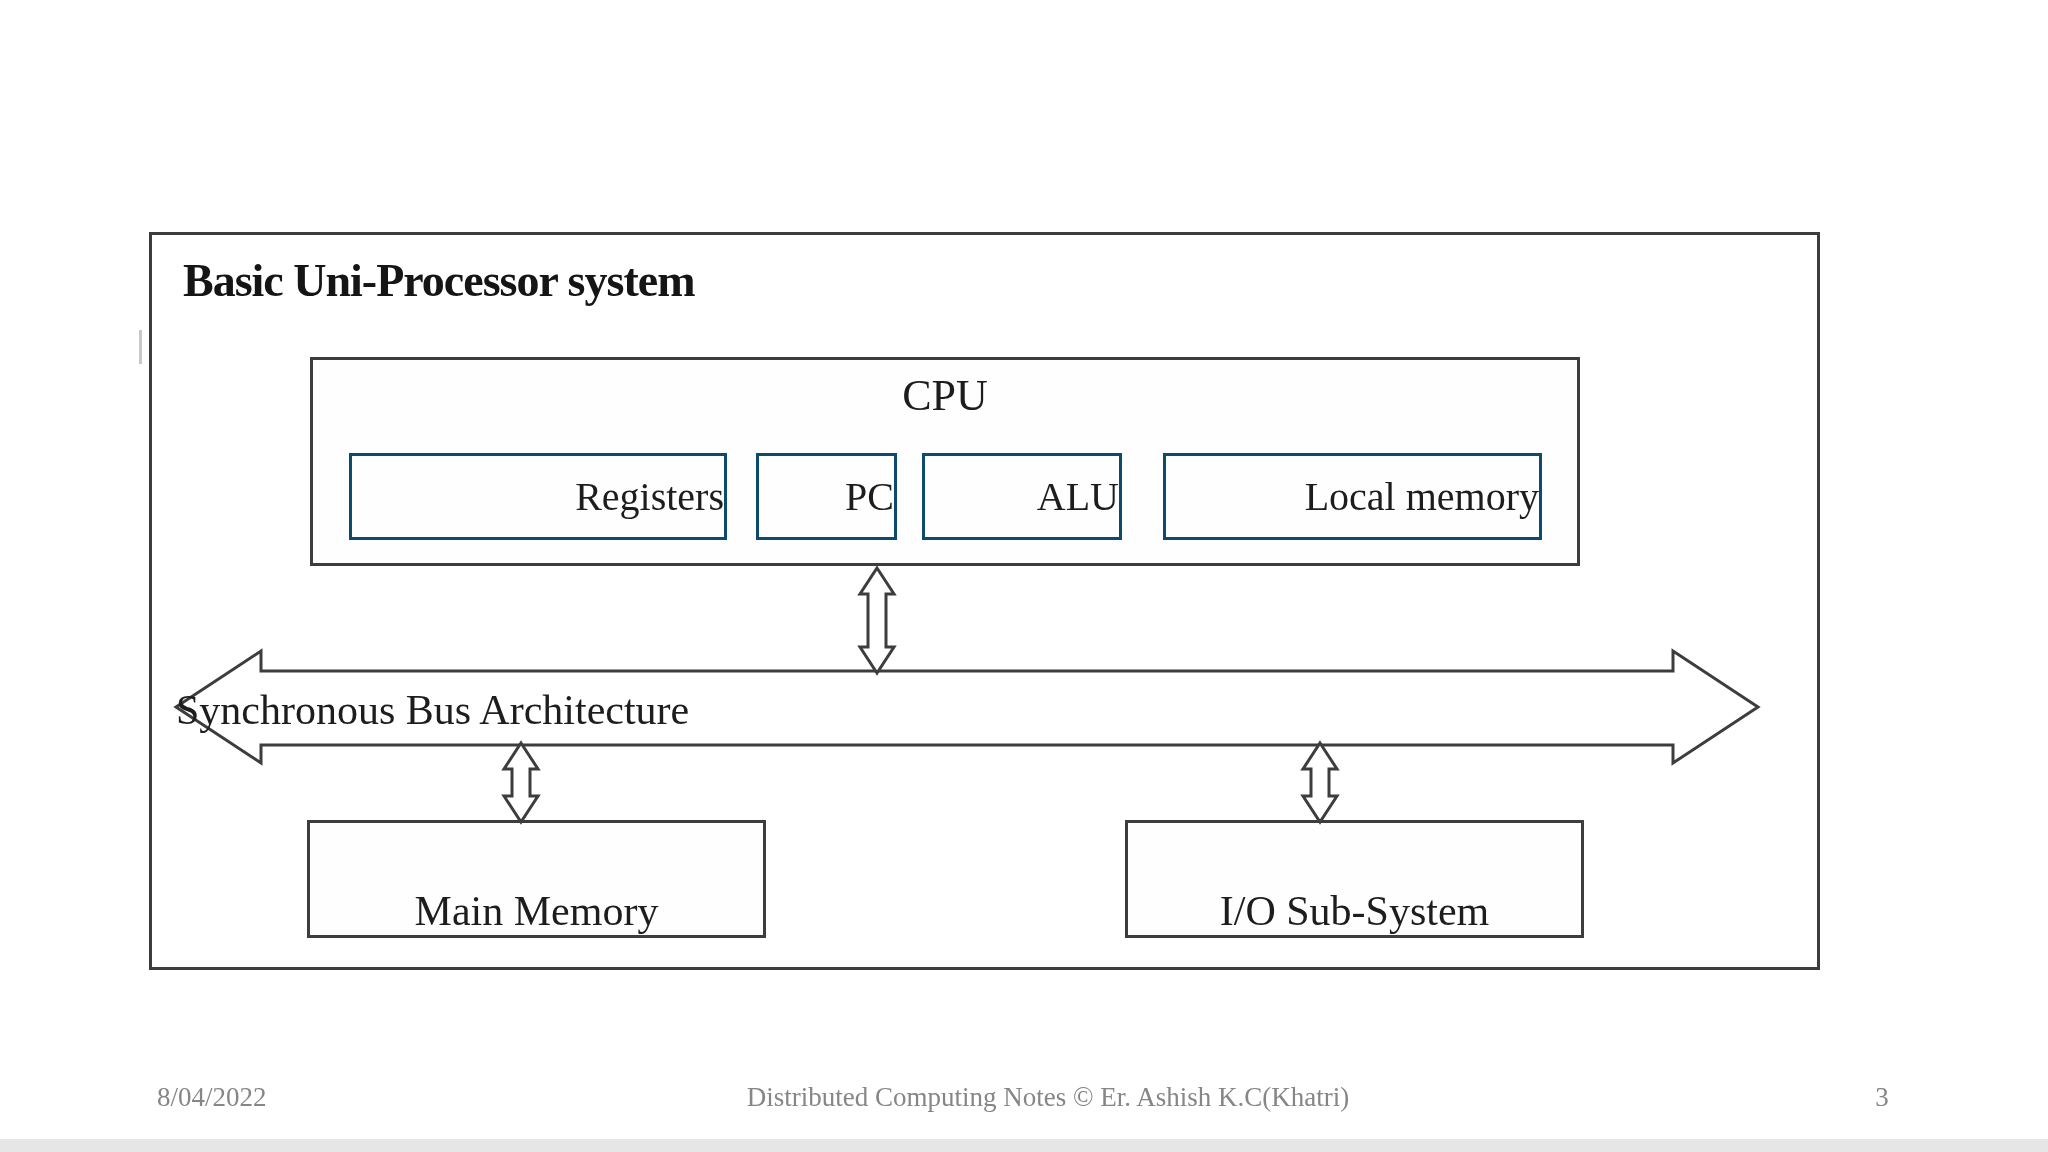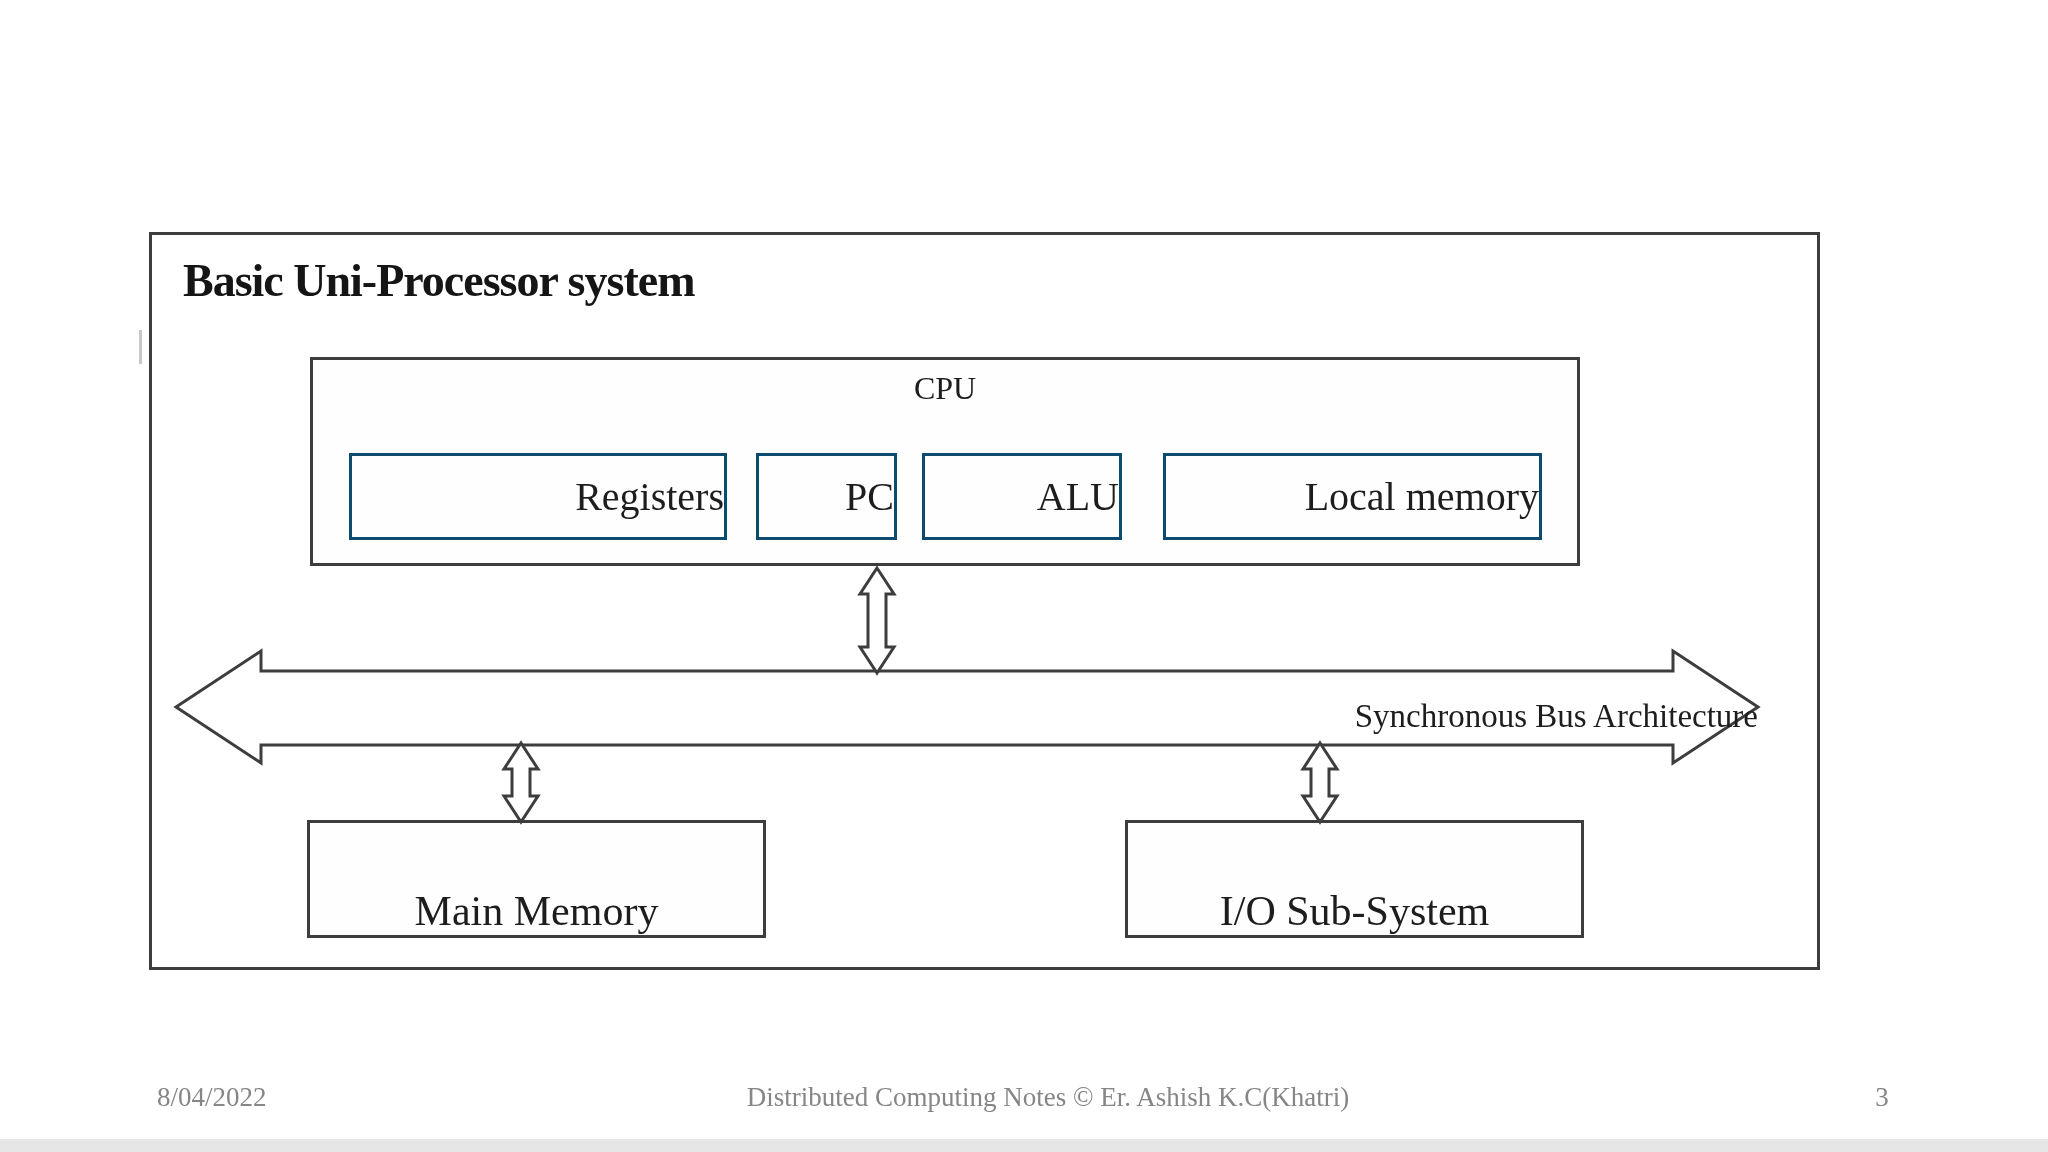--- a/index.html
+++ b/index.html
@@ -19,21 +19,21 @@
     position:absolute;left:183px;top:254px;
     font-size:46px;font-weight:bold;color:#151515;letter-spacing:-1px;
     white-space:nowrap;
   }
   .cpu-box{
     position:absolute;left:310px;top:357px;width:1270px;height:209px;
     border:3px solid #3d3d3d;background:#fefefe;box-sizing:border-box;
   }
   .cpu-label{
     position:absolute;left:0;top:10px;width:100%;text-align:center;
-    font-size:32px;color:#1d1d1d;
+    font-size:44px;color:#1d1d1d;
   }
   .component-box{
     position:absolute;border:3px solid #0c4a6e;background:#fefefe;box-sizing:border-box;
     display:flex;align-items:center;justify-content:flex-end;
     font-size:40px;color:#1d1d1d;white-space:nowrap;
   }
   .comp-registers{left:36px;top:93px;width:378px;height:87px;}
   .comp-pc{left:443px;top:93px;width:141px;height:87px;}
   .comp-alu{left:609px;top:93px;width:200px;height:87px;}
   .comp-localmem{left:850px;top:93px;width:379px;height:87px;}
@@ -42,22 +42,22 @@
     position:absolute;border:3px solid #3d3d3d;background:#fefefe;box-sizing:border-box;
     display:flex;align-items:flex-end;justify-content:center;
     font-size:42px;color:#1d1d1d;white-space:nowrap;top:820px;width:459px;height:118px;
   }
   .main-memory-box{left:307px;}
   .io-box{left:1117px;margin-left:8px;}
 
   #arrows-svg{position:absolute;left:0;top:0;width:2048px;height:1152px;}
 
   .bus-label{
-    position:absolute;left:176px;top:686px;width:1582px;text-align:right;
-    font-size:33px;color:#1d1d1d;white-space:nowrap;margin-top:12px;
+    position:absolute;left:176px;top:686px;width:1582px;text-align:left;
+    font-size:42px;color:#1d1d1d;white-space:nowrap;
   }
 
   .footer-text{
     position:absolute;top:1082px;font-size:27px;color:#868686;white-space:nowrap;
   }
   .footer-date{left:157px;}
   .footer-credit{left:0;width:2048px;text-align:center;margin-left:24px;}
   .footer-page{left:1860px;width:44px;text-align:center;}
 
   .bottom-strip{

